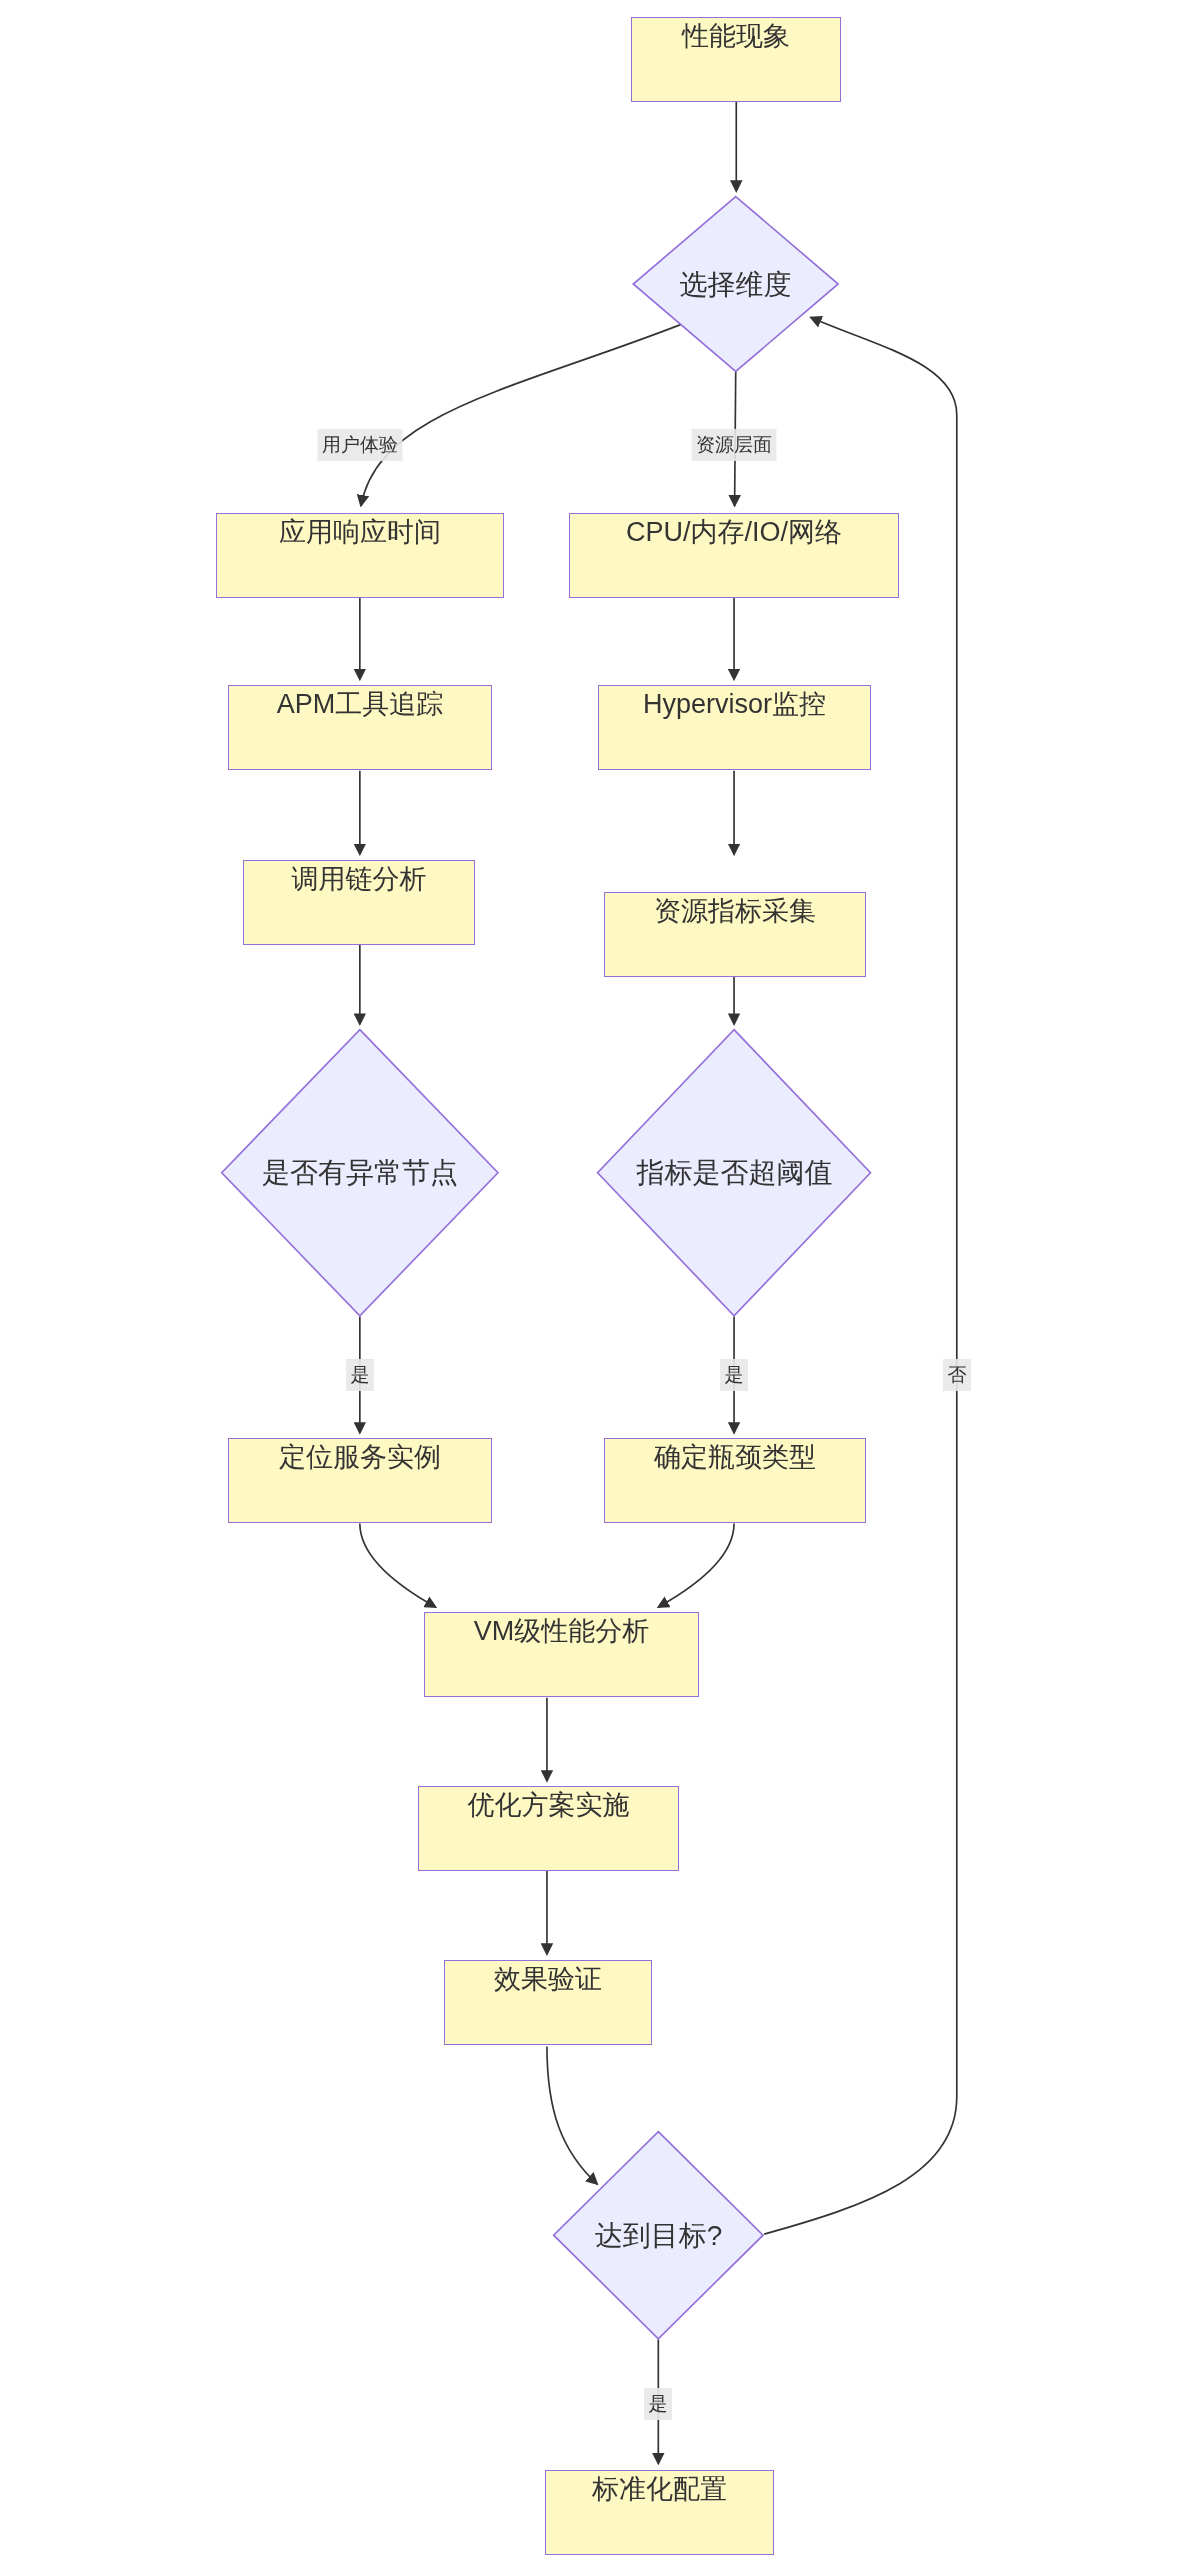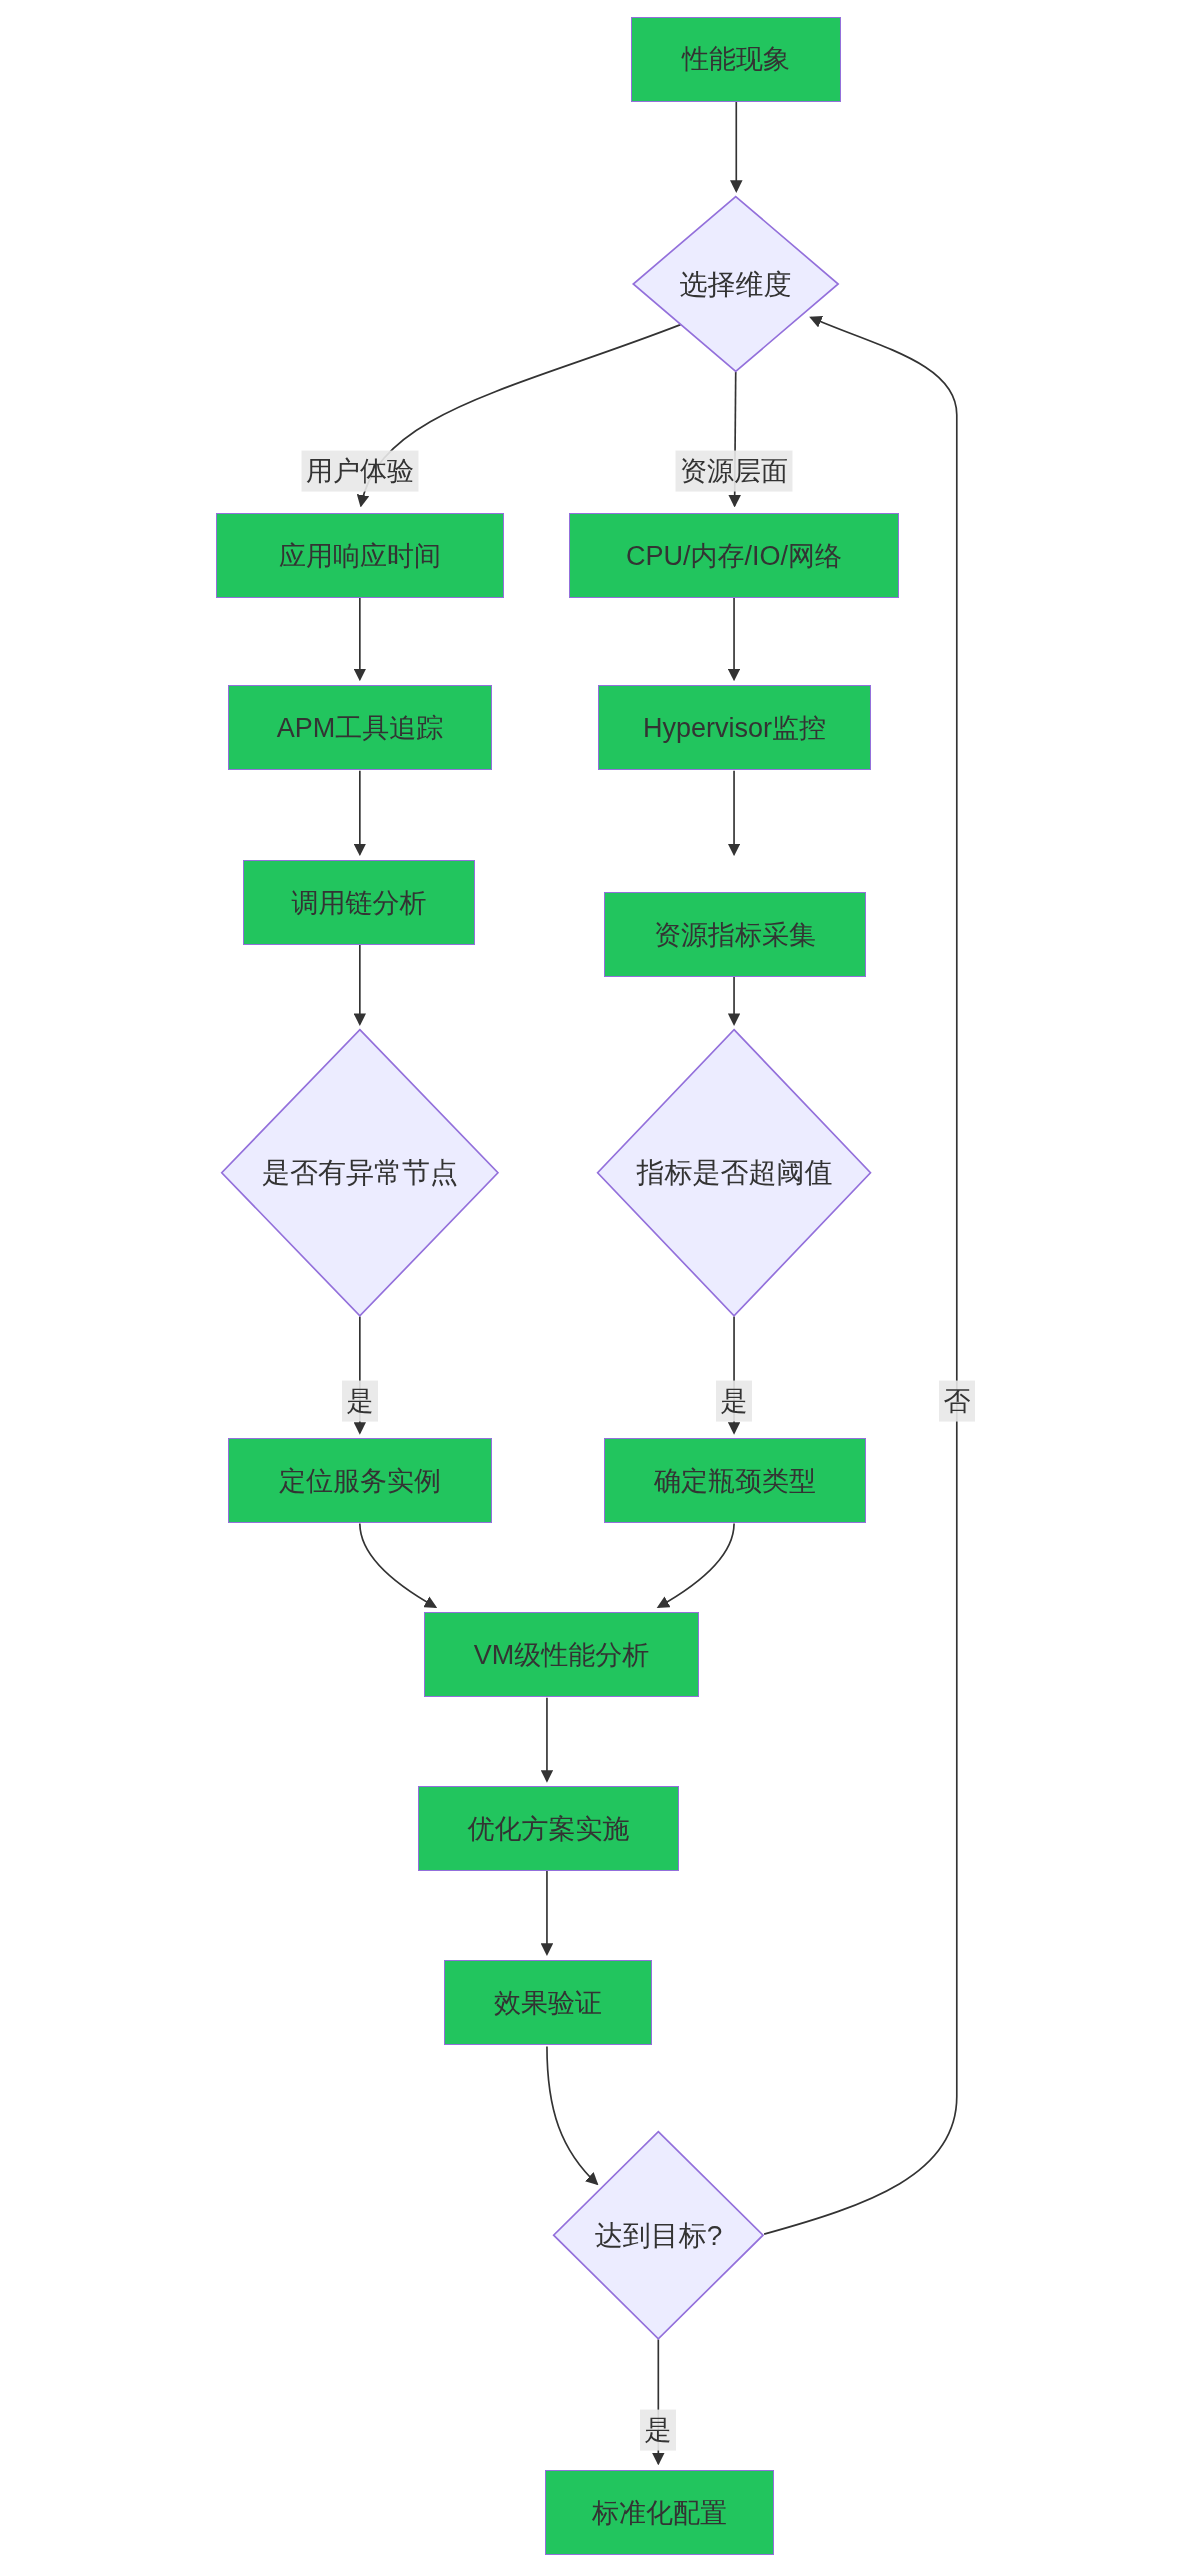--- a/index.html
+++ b/index.html
@@ -8,42 +8,41 @@
     width:1188px;height:2576px;
     background:#ffffff;
     font-family:"Liberation Sans","DejaVu Sans",sans-serif;
     color:#333333;
     overflow:hidden;
   }
   .edges-svg{position:absolute;left:0;top:0;width:1188px;height:2576px;}
   .node{
     position:absolute;
     box-sizing:border-box;
-    background:#22c55e;
+    background:#fef9c3;
     border:1.7px solid #9370DB;
-    display:flex;align-items:center;justify-content:center;
+    display:flex;align-items:flex-start;justify-content:center;
     font-size:27px;color:#333333;
     text-align:center;
   }
   .dlabel{
     position:absolute;
     display:flex;align-items:center;justify-content:center;
     font-size:28px;color:#333333;
     text-align:center;
     pointer-events:none;
   }
   .elabel{
     position:absolute;
     transform:translate(-50%,-50%);
     background:rgba(232,232,232,0.9);
     padding:5.6px 4.5px;
-    font-size:27px;line-height:1.1;
+    font-size:19px;line-height:1.1;
     color:#333333;
     white-space:nowrap;
-    margin-top:26px;
   }
 </style>
 </head>
 <body>
 
 <div class="canvas">
 
   <svg class="edges-svg" viewBox="0 0 2133 4626" xmlns="http://www.w3.org/2000/svg">
     <defs>
       <marker id="arrow" viewBox="0 0 10 10" refX="8.5" refY="5" markerWidth="7.5" markerHeight="7.5" orient="auto-start-reverse" markerUnits="strokeWidth">

